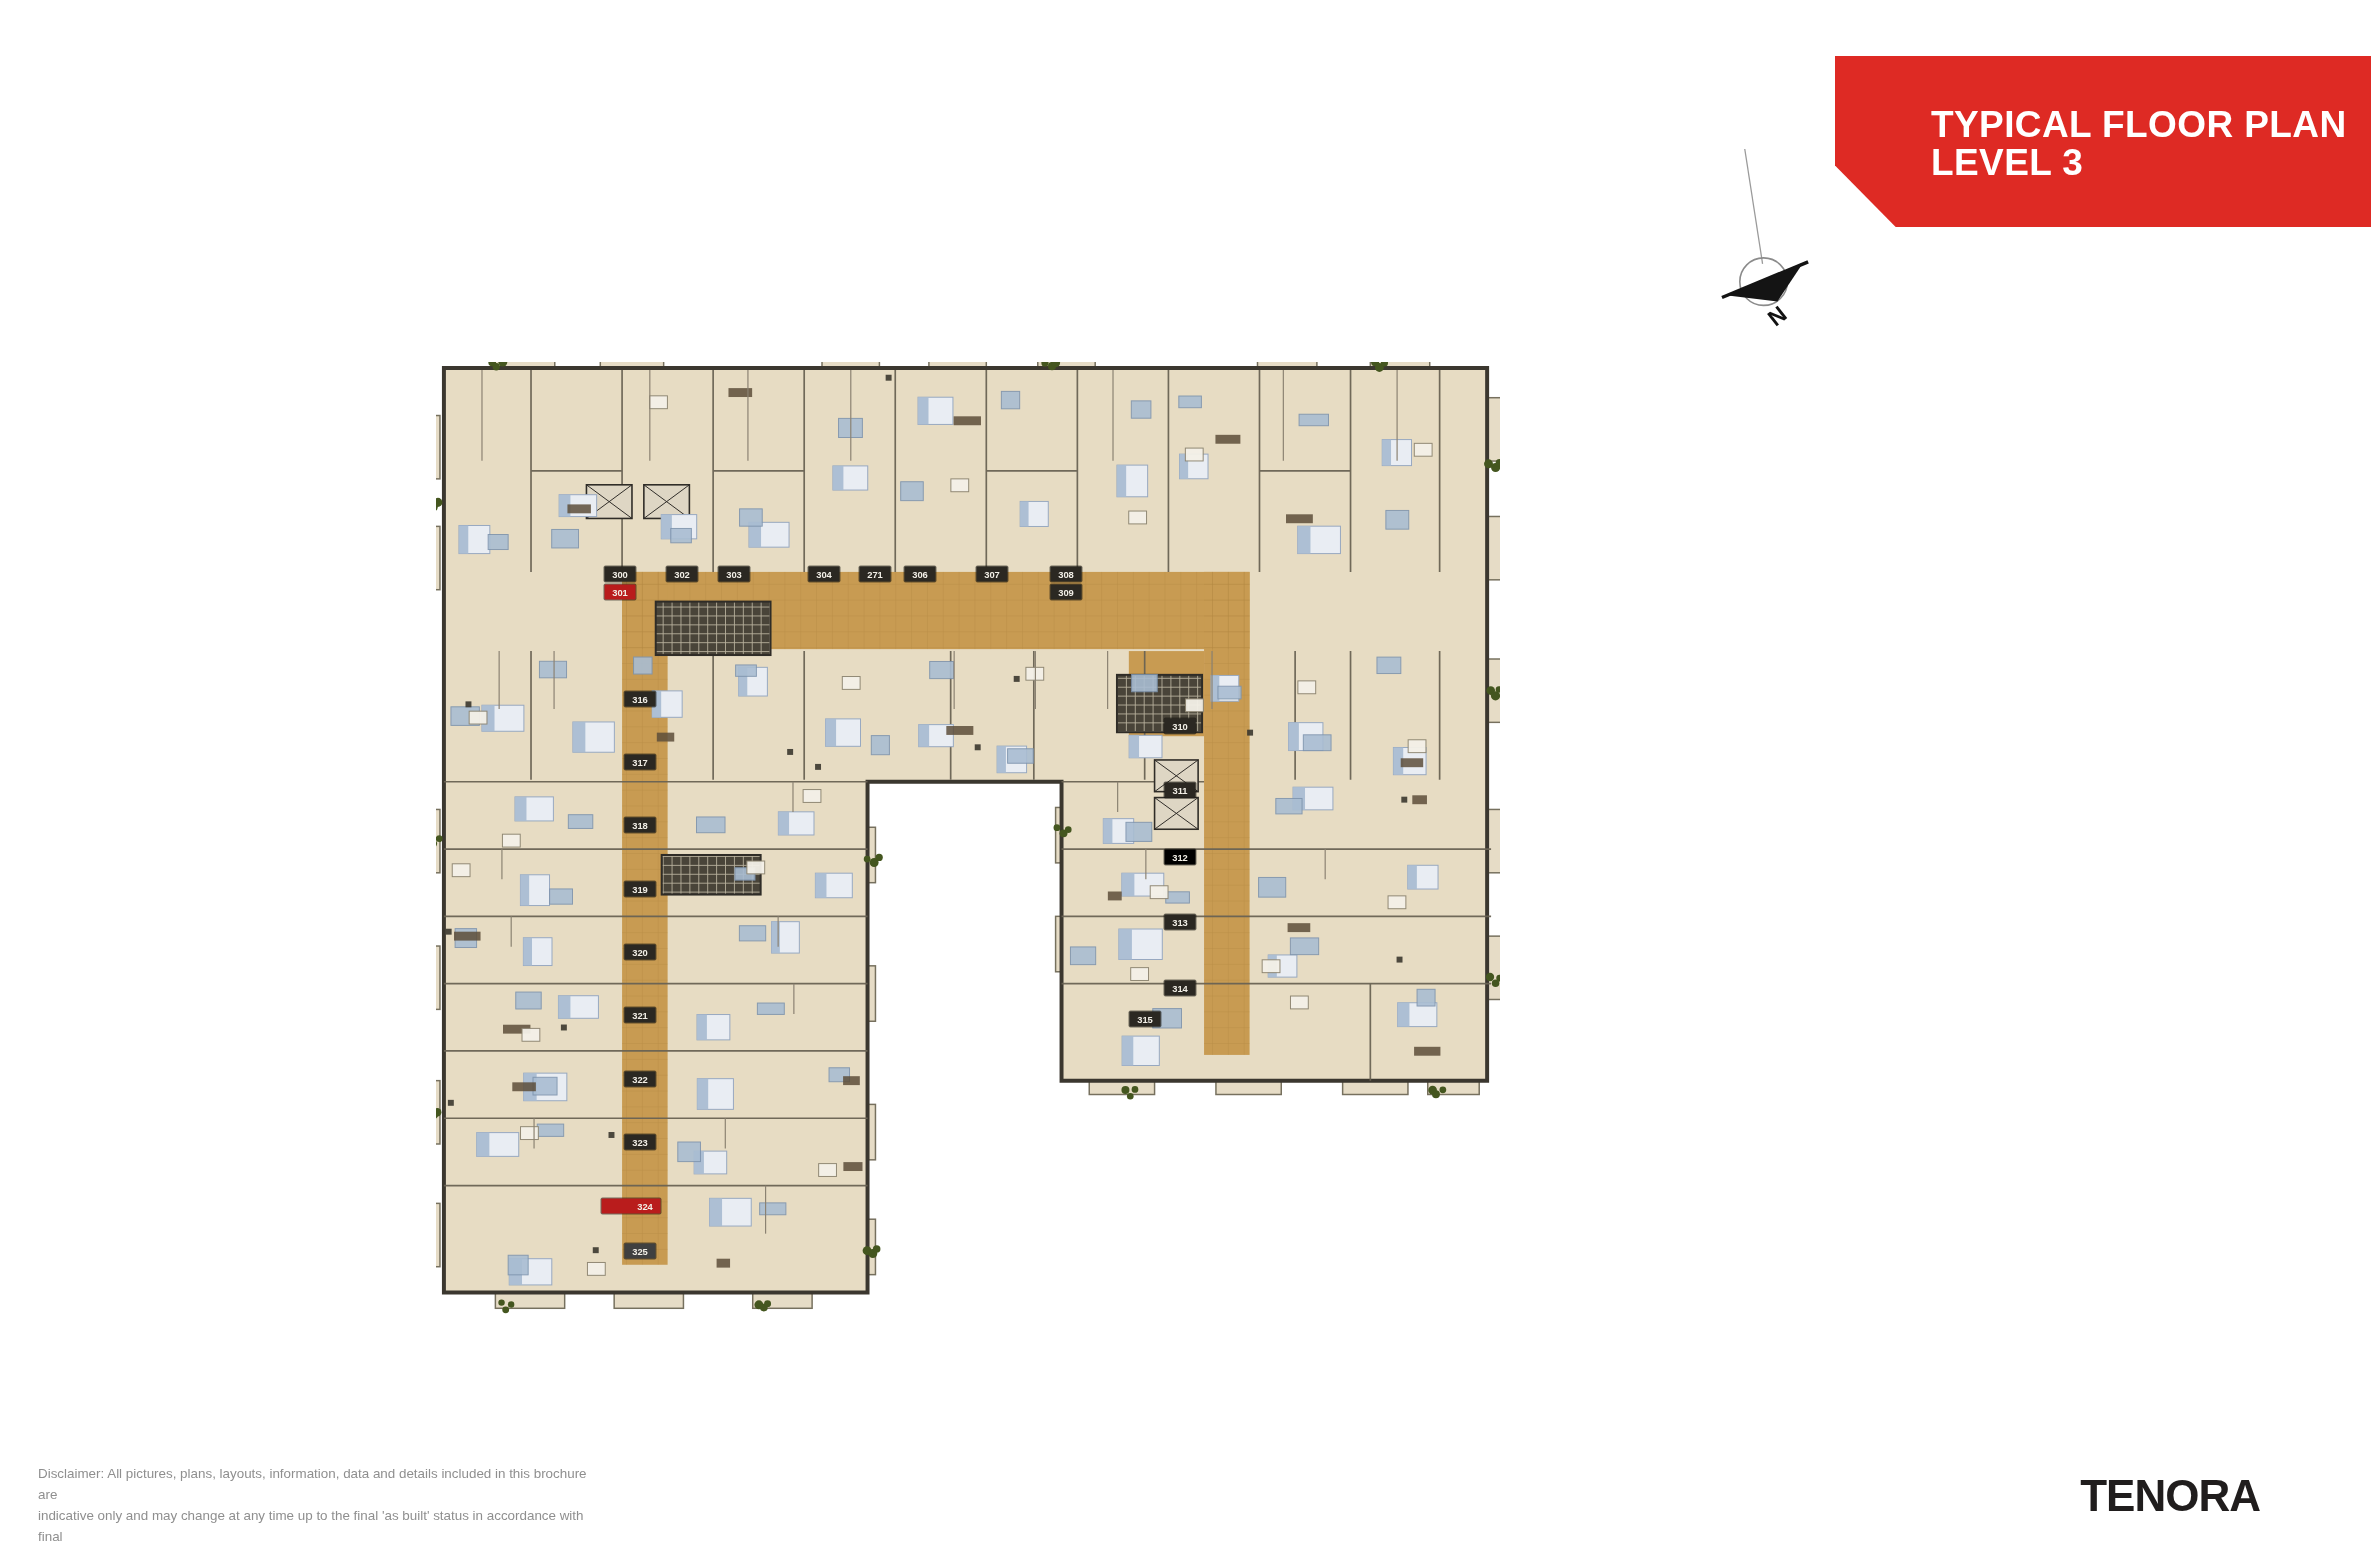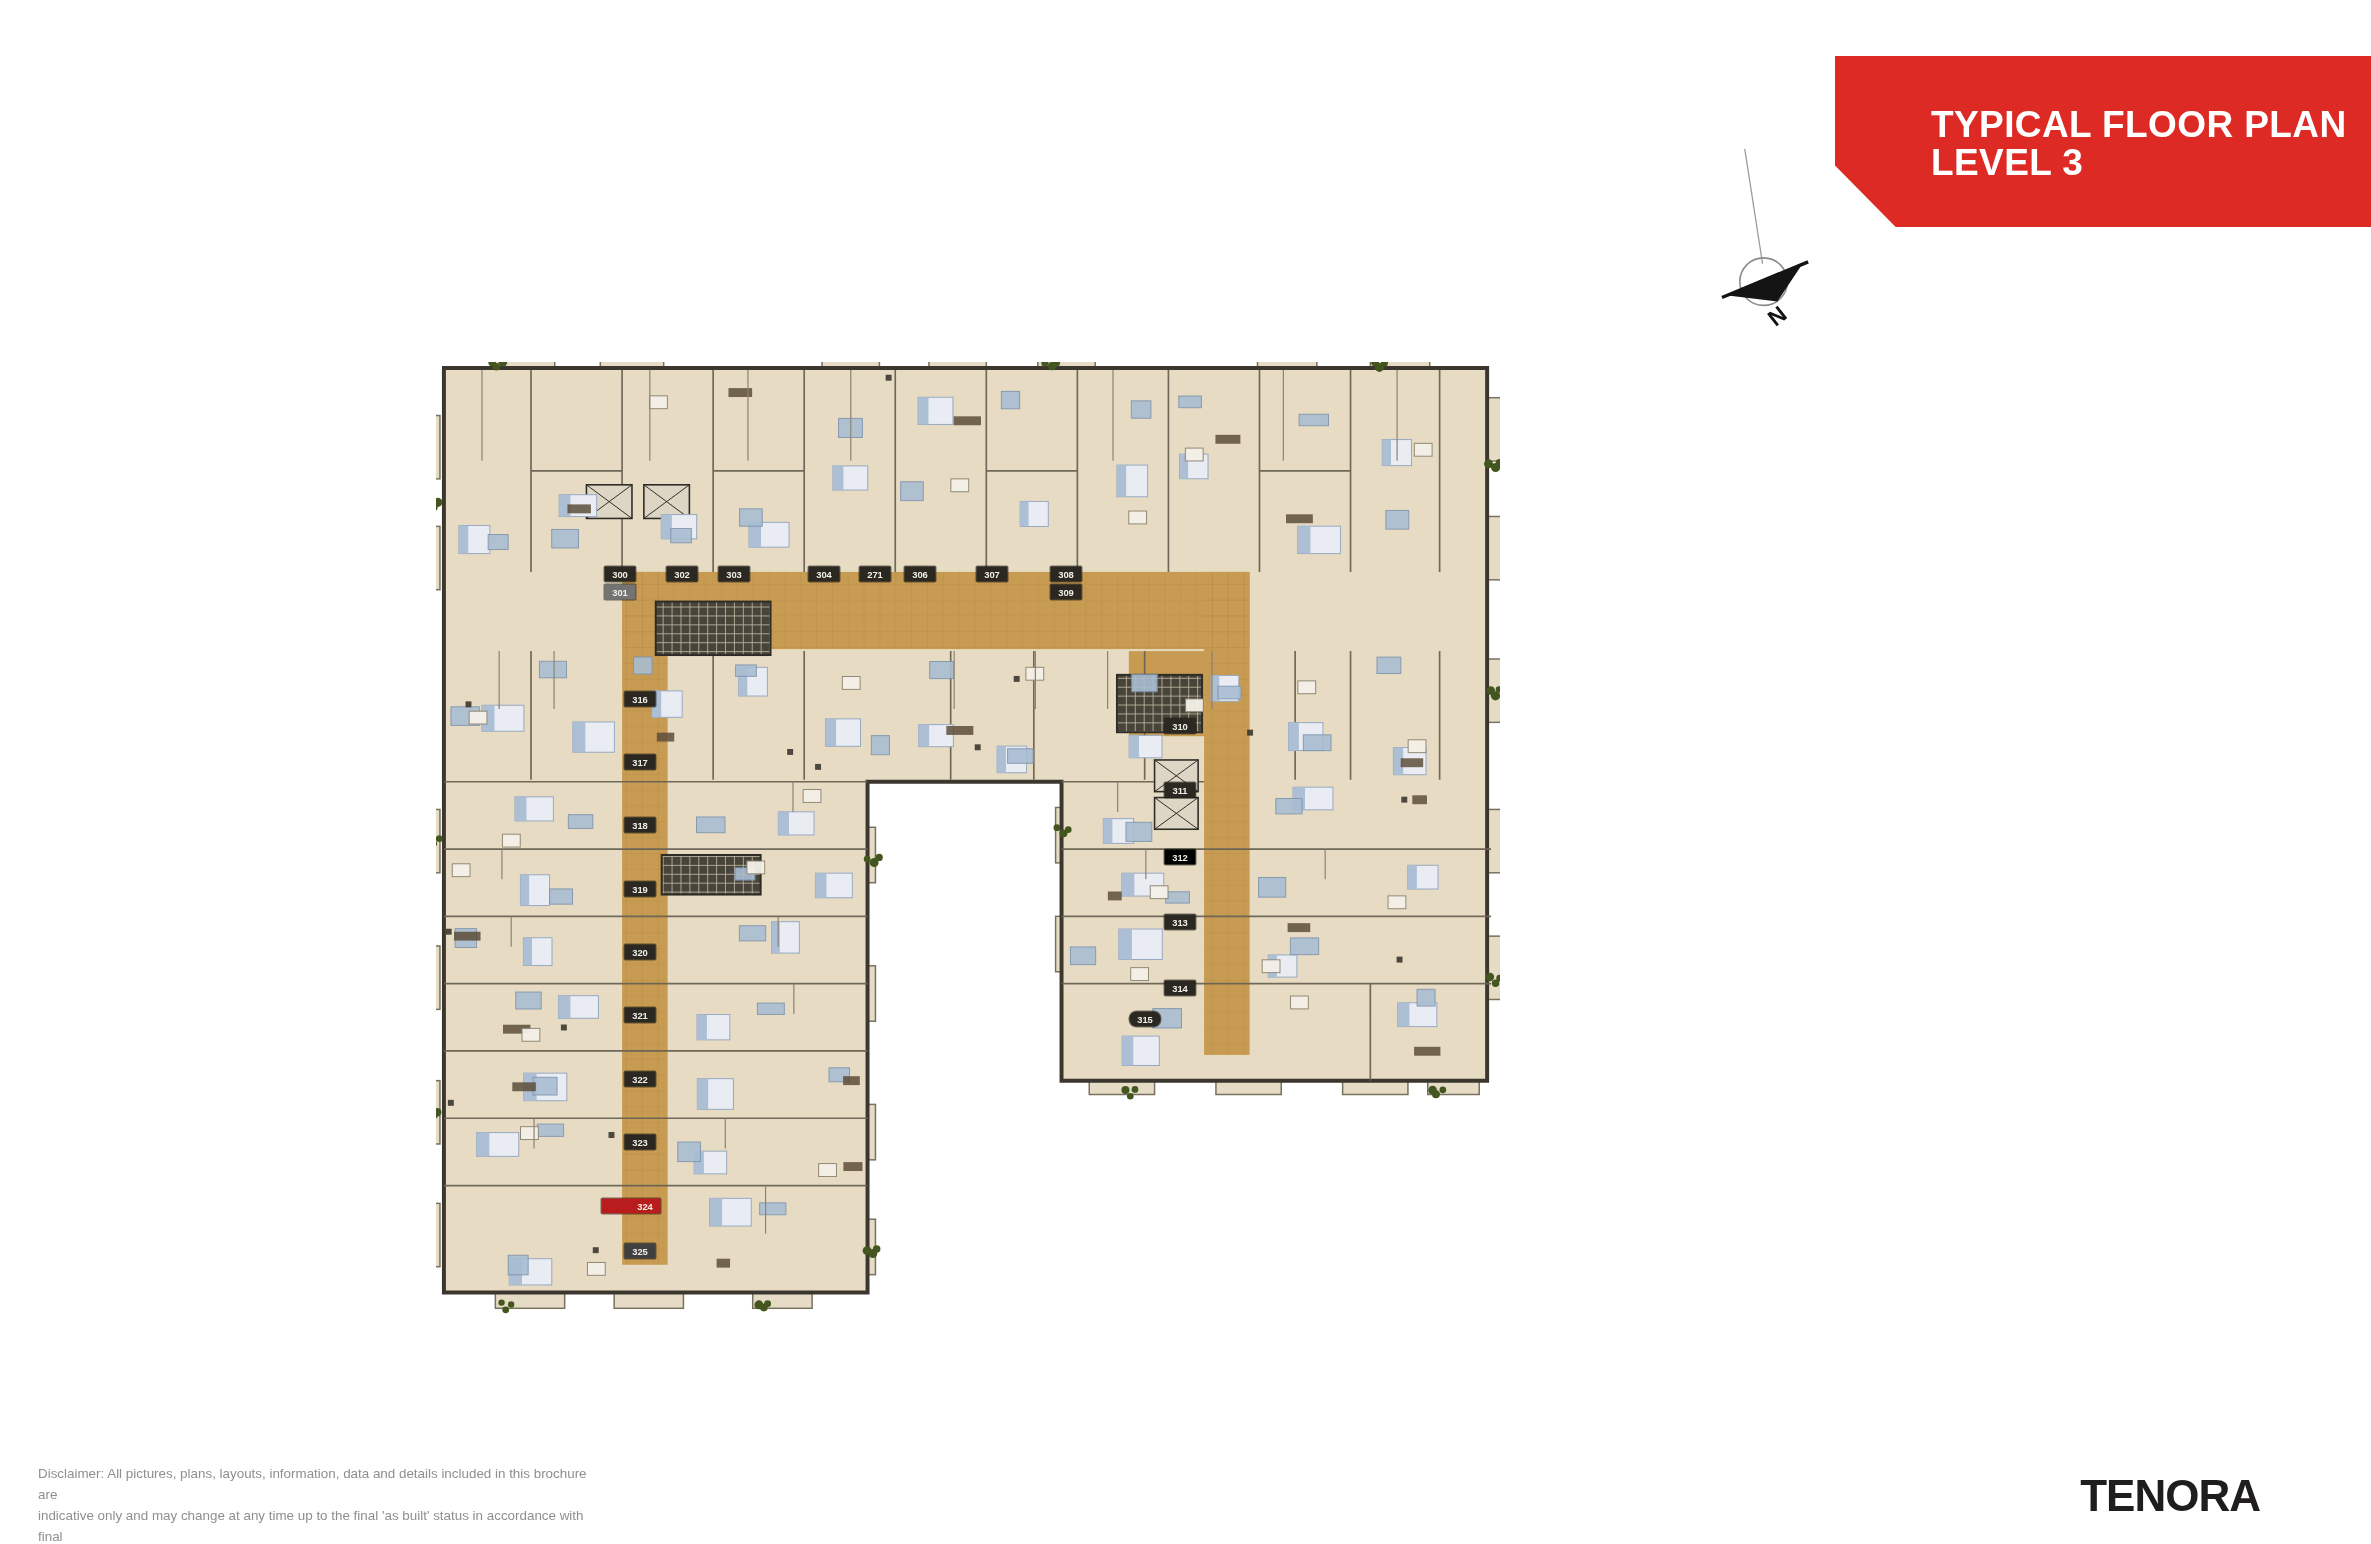--- a/index.html
+++ b/index.html
@@ -398,35 +398,35 @@
           <circle cx="441.3173900336574" cy="900.7342850634523" r="4.537140699074204" fill="#44561f"></circle>
           <circle cx="445.2373099095362" cy="896.1866378873524" r="3.7987168585875617" fill="#44561f"></circle>
           <circle cx="627.3229348446815" cy="470.3878803618196" r="3.386468337283688" fill="#44561f"></circle>
           <circle cx="634.0262096598866" cy="476.1664468437277" r="3.977783680603739" fill="#44561f"></circle>
           <circle cx="638.7920578810349" cy="472.4259351568417" r="3.357950688692718" fill="#44561f"></circle>
         </g>
     </svg>
 
     <div class="tags" id="tags">
         <div class="unit-tag" style="left: 184px; top: 212px; background: rgb(43, 40, 34); color: rgb(242, 239, 231);">300</div>
-        <div class="unit-tag" style="left: 184px; top: 230px; background: #737373; color: rgb(242, 239, 231);">301</div>
+        <div class="unit-tag" style="left: 184px; top: 230px; background: #b91c1c; color: rgb(242, 239, 231);">301</div>
         <div class="unit-tag" style="left: 246px; top: 212px; background: rgb(43, 40, 34); color: rgb(242, 239, 231);">302</div>
         <div class="unit-tag" style="left: 298px; top: 212px; background: rgb(43, 40, 34); color: rgb(242, 239, 231);">303</div>
         <div class="unit-tag" style="left: 388px; top: 212px; background: rgb(43, 40, 34); color: rgb(242, 239, 231);">304</div>
         <div class="unit-tag" style="left: 439px; top: 212px; background: rgb(43, 40, 34); color: rgb(242, 239, 231);">271</div>
         <div class="unit-tag" style="left: 484px; top: 212px; background: rgb(43, 40, 34); color: rgb(242, 239, 231);">306</div>
         <div class="unit-tag" style="left: 556px; top: 212px; background: rgb(43, 40, 34); color: rgb(242, 239, 231);">307</div>
         <div class="unit-tag" style="left: 630px; top: 212px; background: rgb(43, 40, 34); color: rgb(242, 239, 231);">308</div>
         <div class="unit-tag" style="left: 630px; top: 230px; background: rgb(43, 40, 34); color: rgb(242, 239, 231);">309</div>
         <div class="unit-tag" style="left: 744px; top: 364px; background: rgb(43, 40, 34); color: rgb(242, 239, 231);">310</div>
         <div class="unit-tag" style="left: 744px; top: 428px; background: rgb(43, 40, 34); color: rgb(242, 239, 231);">311</div>
         <div class="unit-tag" style="left: 744px; top: 495px; background: #000000; color: rgb(242, 239, 231);">312</div>
         <div class="unit-tag" style="left: 744px; top: 560px; background: rgb(43, 40, 34); color: rgb(242, 239, 231);">313</div>
         <div class="unit-tag" style="left: 744px; top: 626px; background: rgb(43, 40, 34); color: rgb(242, 239, 231);">314</div>
-        <div class="unit-tag" style="left: 709px; top: 657px; background: rgb(43, 40, 34); color: rgb(242, 239, 231); border-radius: 7px;">315</div>
+        <div class="unit-tag" style="left: 709px; top: 657px; background: rgb(43, 40, 34); color: rgb(242, 239, 231);">315</div>
         <div class="unit-tag" style="left: 204px; top: 337px; background: rgb(43, 40, 34); color: rgb(242, 239, 231);">316</div>
         <div class="unit-tag" style="left: 204px; top: 400px; background: rgb(43, 40, 34); color: rgb(242, 239, 231);">317</div>
         <div class="unit-tag" style="left: 204px; top: 463px; background: rgb(43, 40, 34); color: rgb(242, 239, 231);">318</div>
         <div class="unit-tag" style="left: 204px; top: 527px; background: rgb(43, 40, 34); color: rgb(242, 239, 231);">319</div>
         <div class="unit-tag" style="left: 204px; top: 590px; background: rgb(43, 40, 34); color: rgb(242, 239, 231);">320</div>
         <div class="unit-tag" style="left: 204px; top: 653px; background: rgb(43, 40, 34); color: rgb(242, 239, 231);">321</div>
         <div class="unit-tag" style="left: 204px; top: 717px; background: rgb(43, 40, 34); color: rgb(242, 239, 231);">322</div>
         <div class="unit-tag" style="left: 204px; top: 780px; background: rgb(43, 40, 34); color: rgb(242, 239, 231);">323</div>
         <div class="unit-tag" style="left: 195px; top: 844px; background: #b91c1c; color: rgb(242, 239, 231); padding-left: 28px;">324</div>
         <div class="unit-tag" style="left: 204px; top: 889px; background: #404040; color: rgb(242, 239, 231);">325</div>

